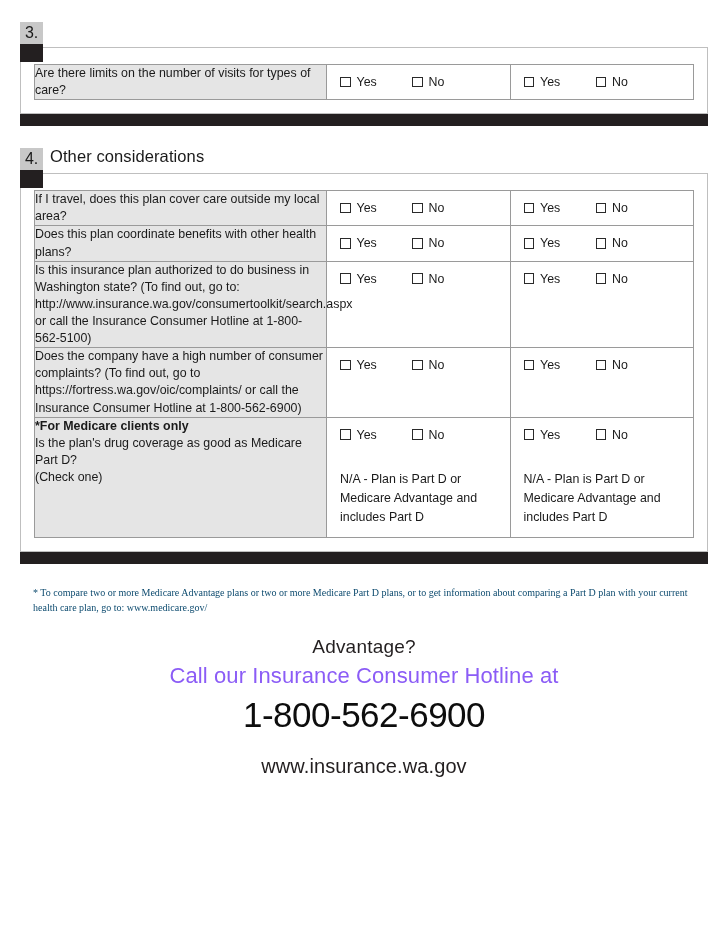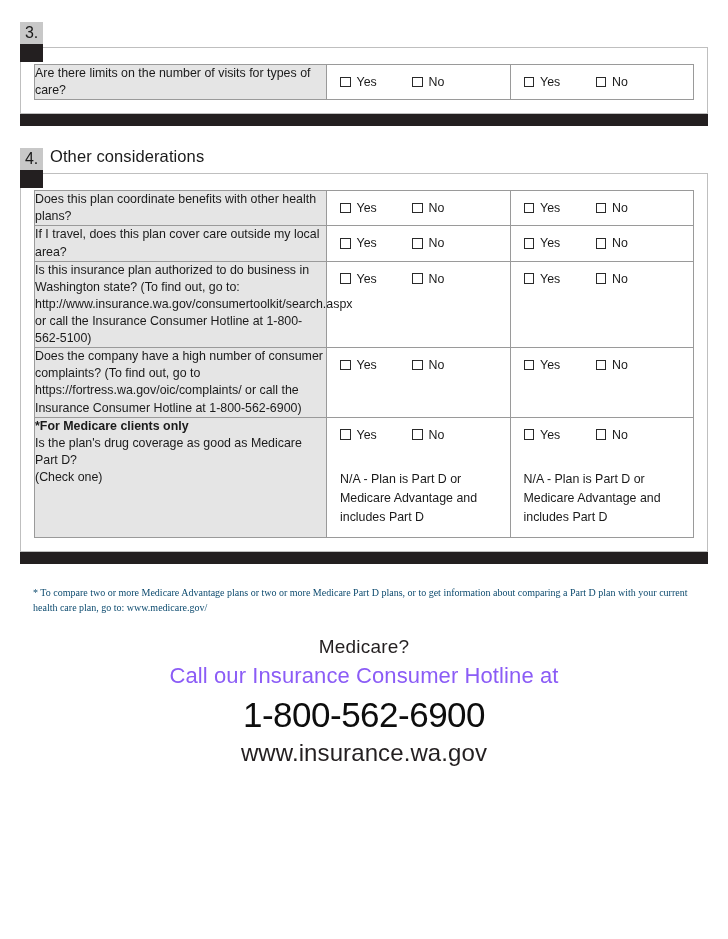--- a/index.html
+++ b/index.html
@@ -171,22 +171,22 @@
     letter-spacing: 0.1px;
   }
   .contact .phone {
     font-size: 35px;
     font-weight: normal;
     letter-spacing: -0.5px;
     margin-top: 6px;
     color: #0d0d0d;
   }
   .contact .website {
-    font-size: 24px;
-    margin-top: 4px;
+    font-size: 20px;
+    margin-top: 20px;
     color: #231f20;
     letter-spacing: 0.1px;
   }
 
   .sec-gap { height: 22px; }
 </style>
 </head>
 <body>
 
 <div class="page">
@@ -244,53 +244,53 @@
     <div class="section-head">
       <div class="num-box">4.</div>
       <div class="section-title">Other considerations</div>
     </div>
     <div class="num-box-black"></div>
     <div class="section-body">
       <table class="qtable">
 
         <tbody>
             <tr>
+          <td class="q-cell">If I travel, does this plan cover care outside my local area?</td>
+          <td class="a-cell">
+            <div class="a-inner">
+              <div class="opt-row">
+                <span class="opt opt-yes">
+                      <span class="cb"></span>
+                      <span>Yes</span>
+                    </span>
+                <span class="opt">
+                      <span class="cb"></span>
+                      <span>No</span>
+                    </span>
+              </div>
+            </div>
+          </td>
+          <td class="a-cell">
+            <div class="a-inner">
+              <div class="opt-row">
+                <span class="opt opt-yes">
+                      <span class="cb"></span>
+                      <span>Yes</span>
+                    </span>
+                <span class="opt">
+                      <span class="cb"></span>
+                      <span>No</span>
+                    </span>
+              </div>
+            </div>
+          </td>
+        </tr>
+
+        <tr>
           <td class="q-cell">Does this plan coordinate benefits with other health plans?</td>
-          <td class="a-cell">
-            <div class="a-inner">
-              <div class="opt-row">
-                <span class="opt opt-yes">
-                      <span class="cb"></span>
-                      <span>Yes</span>
-                    </span>
-                <span class="opt">
-                      <span class="cb"></span>
-                      <span>No</span>
-                    </span>
-              </div>
-            </div>
-          </td>
-          <td class="a-cell">
-            <div class="a-inner">
-              <div class="opt-row">
-                <span class="opt opt-yes">
-                      <span class="cb"></span>
-                      <span>Yes</span>
-                    </span>
-                <span class="opt">
-                      <span class="cb"></span>
-                      <span>No</span>
-                    </span>
-              </div>
-            </div>
-          </td>
-        </tr>
-
-        <tr>
-          <td class="q-cell">If I travel, does this plan cover care outside my local area?</td>
           <td class="a-cell">
             <div class="a-inner">
               <div class="opt-row">
                 <span class="opt opt-yes">
                       <span class="cb"></span>
                       <span>Yes</span>
                     </span>
                 <span class="opt">
                       <span class="cb"></span>
                       <span>No</span>
@@ -424,19 +424,19 @@
 
       </tbody>
         </table>
     </div>
     <div class="black-bar"></div>
   </div>
 
   <div class="footnote">* To compare two or more Medicare Advantage plans or two or more Medicare Part D plans, or to get information about comparing a Part D plan with your current health care plan, go to: www.medicare.gov/</div>
 
   <div class="contact">
-    <div class="questions">Medicare?</div>
+    <div class="questions">Advantage?</div>
     <div class="callline">Call our Insurance Consumer Hotline at</div>
     <div class="phone">1-800-562-6900</div>
     <div class="website">www.insurance.wa.gov</div>
   </div>
 
 </div>
 
 </body></html>

